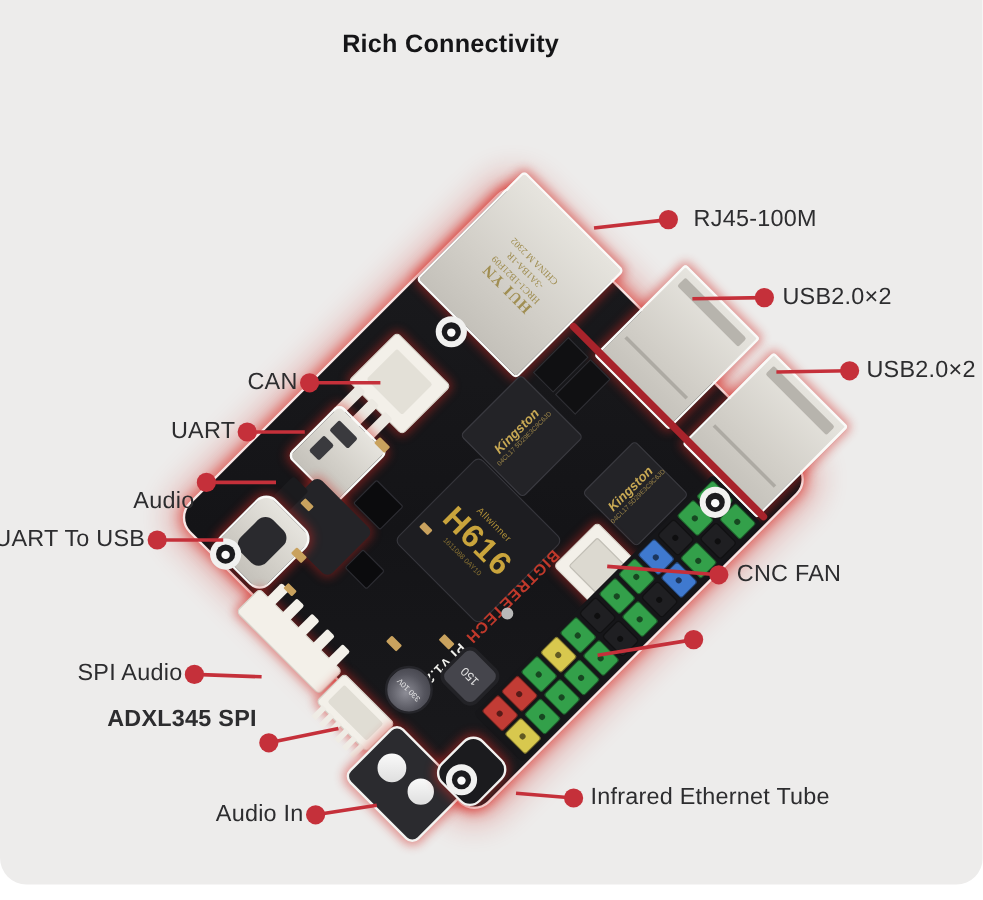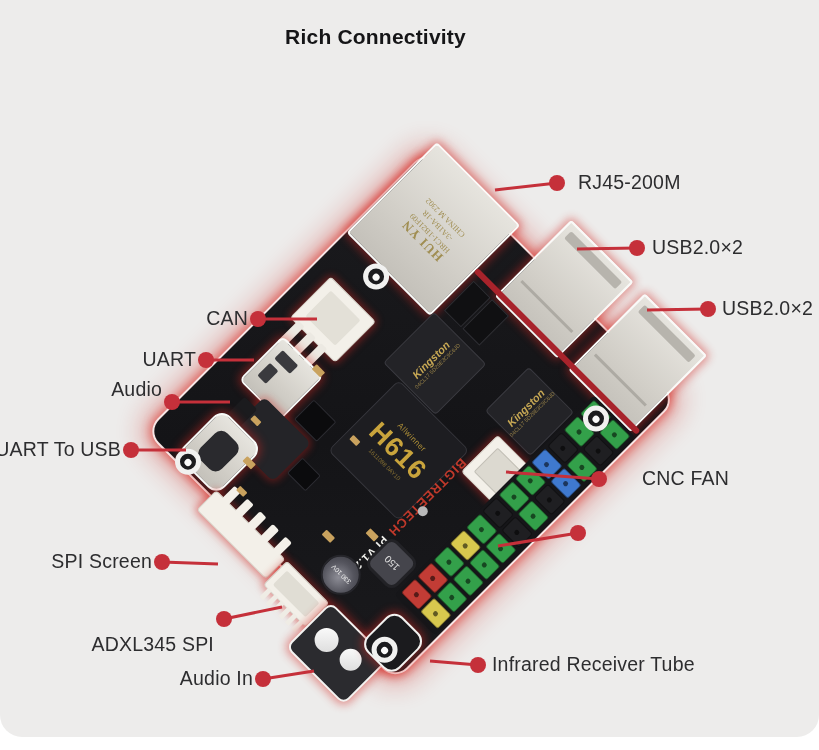--- a/index.html
+++ b/index.html
@@ -253,25 +253,25 @@
       <line x1="314" y1="671" x2="263" y2="679" stroke="#c5303a" stroke-width="3"></line>
       <circle cx="263" cy="679" r="8" fill="#c5303a"></circle>
       <line x1="506" y1="472" x2="599" y2="479" stroke="#c5303a" stroke-width="3"></line>
       <circle cx="599" cy="479" r="8" fill="#c5303a"></circle>
       <line x1="498" y1="546" x2="578" y2="533" stroke="#c5303a" stroke-width="3"></line>
       <circle cx="578" cy="533" r="8" fill="#c5303a"></circle>
       <line x1="430" y1="661" x2="478" y2="665" stroke="#c5303a" stroke-width="3"></line>
       <circle cx="478" cy="665" r="8" fill="#c5303a"></circle>
     </svg>
 
-<div class="callout-label" style="top: 183px; left: 578px;">RJ45-200M</div>
+<div class="callout-label" style="top: 183px; left: 578px;">RJ45-100M</div>
     <div class="callout-label" style="top: 248px; left: 652px;">USB2.0×2</div>
     <div class="callout-label" style="top: 309px; left: 722px;">USB2.0×2</div>
     <div class="callout-label" style="top: 319px; right: 571px;">CAN</div>
     <div class="callout-label" style="top: 360px; right: 623px;">UART</div>
-    <div class="callout-label" style="top: 390px; right: 657px;">Audio</div>
+    <div class="callout-label" style="top: 418px; right: 657px;">Audio</div>
     <div class="callout-label" style="top: 450px; right: 698px;">UART To USB</div>
-    <div class="callout-label" style="top: 562px; right: 667px;">SPI Screen</div>
-    <div class="callout-label" style="top: 645px; right: 605px;">ADXL345 SPI</div>
+    <div class="callout-label" style="top: 562px; right: 667px;">SPI Audio</div>
+    <div class="callout-label" style="top: 600px; right: 605px; font-weight: bold;">ADXL345 SPI</div>
     <div class="callout-label" style="top: 679px; right: 566px;">Audio In</div>
-    <div class="callout-label" style="top: 479px; left: 614px; margin-left: 28px;">CNC FAN</div>
-    <div class="callout-label" style="top: 665px; left: 492px;">Infrared Receiver Tube</div>
+    <div class="callout-label" style="top: 479px; left: 614px;">CNC FAN</div>
+    <div class="callout-label" style="top: 665px; left: 492px;">Infrared Ethernet Tube</div>
   </div>
 
 </body></html>

